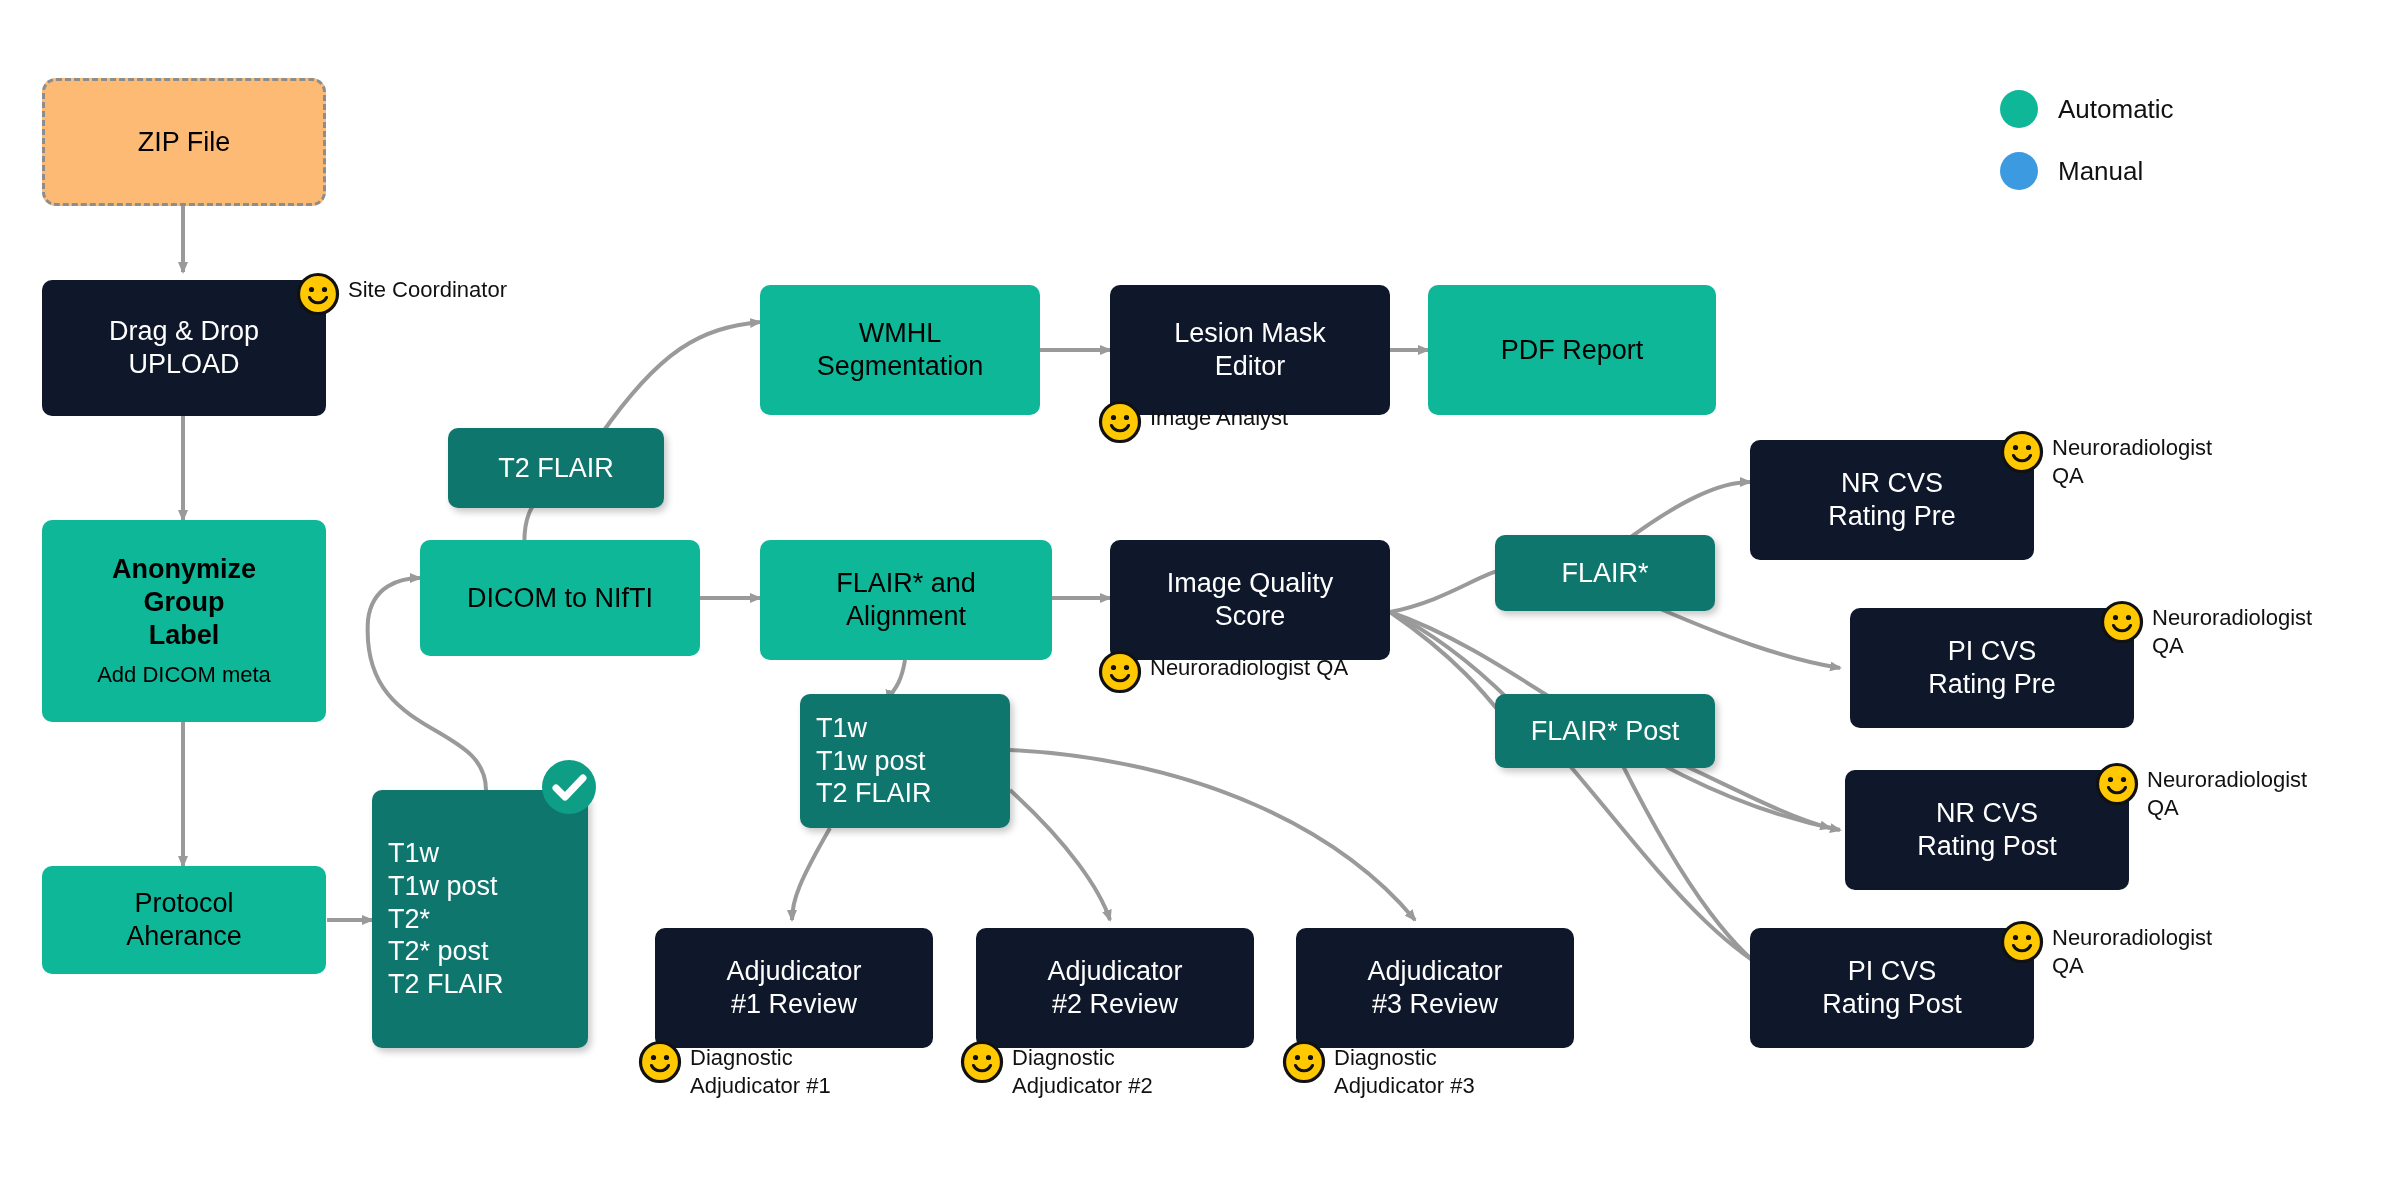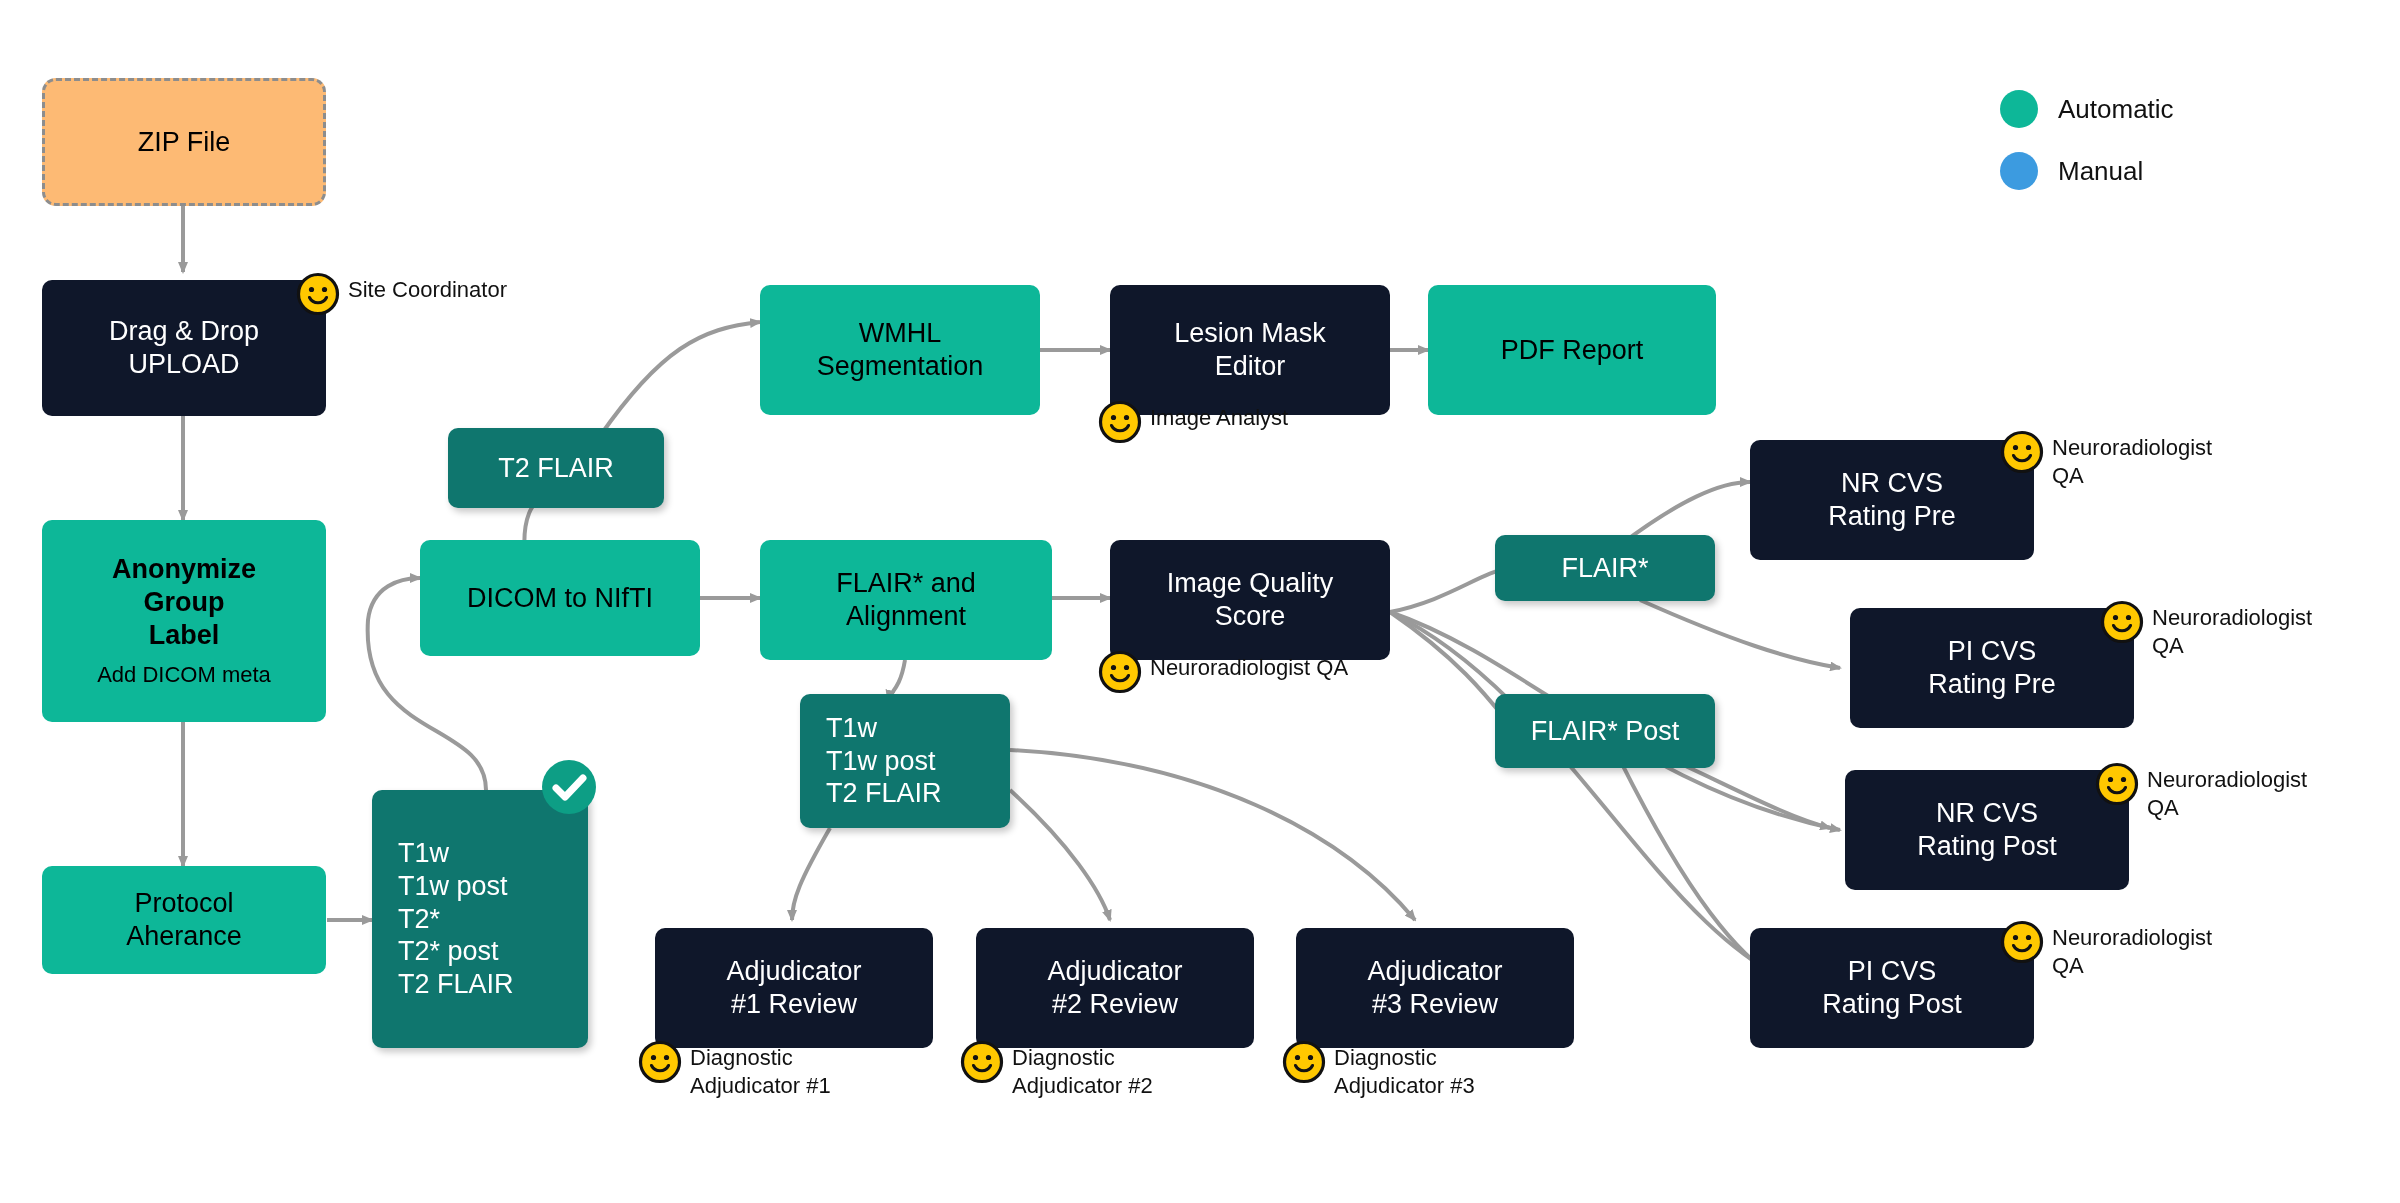--- a/index.html
+++ b/index.html
@@ -7,21 +7,21 @@
   #stage{position:relative;width:2400px;height:1203px;background:#fff;}
   svg#edges{position:absolute;left:0;top:0;width:2400px;height:1203px;pointer-events:none;}
   .node{position:absolute;box-sizing:border-box;display:flex;align-items:center;justify-content:center;
         text-align:center;border-radius:10px;line-height:1.22;}
   .node .lbl{display:block;width:100%;}
   .n-auto{background:#0db798;color:#000;font-size:27px;}
   .n-manual{background:#0f172a;color:#fff;font-size:27px;}
   .n-file{background:#fdba74;border:3px dashed #8d8d8d;color:#000;font-size:27px;border-radius:14px;}
   .n-data{background:#0f766e;color:#fff;font-size:27px;border-radius:10px;
           box-shadow:3px 4px 7px rgba(0,0,0,.22);}
-  .n-data.left{justify-content:flex-start;text-align:left;padding-left:26px;}
+  .n-data.left{justify-content:flex-start;text-align:left;padding-left:16px;}
   .anon-main{font-weight:bold;font-size:27px;display:block;}
   .anon-sub{font-weight:normal;font-size:22px;display:block;margin-top:11px;}
   .person{position:absolute;display:flex;align-items:flex-start;gap:8px;}
   .smiley{flex:0 0 auto;width:44px;height:44px;}
   .person-label{font-size:22px;color:#111;line-height:1.25;white-space:pre-line;padding-top:4px;}
   .badge-check{position:absolute;width:54px;height:54px;}
   .legend{position:absolute;}
   .legend-row{display:flex;align-items:center;gap:20px;margin-bottom:24px;}
   .legend-dot{width:38px;height:38px;border-radius:50%;}
   .legend-text{font-size:26px;color:#111;}
@@ -128,21 +128,21 @@
     <span class="lbl" style="text-align:left;">T1w
 T1w post
 T2 FLAIR</span>
   </div>
 
   <div class="node n-manual" style="left:1110px;top:540px;width:280px;height:120px;white-space:pre-line;">
     <span class="lbl">Image Quality
 Score</span>
   </div>
 
-  <div class="node n-data" style="left:1495px;top:535px;width:220px;height:66px;">
+  <div class="node n-data" style="left:1495px;top:535px;width:220px;height:76px;">
     <span class="lbl">FLAIR*</span>
   </div>
 
   <div class="node n-data" style="left:1495px;top:694px;width:220px;height:74px;">
     <span class="lbl">FLAIR* Post</span>
   </div>
 
   <div class="node n-manual" style="left:1750px;top:440px;width:284px;height:120px;white-space:pre-line;">
     <span class="lbl">NR CVS
 Rating Pre</span>

